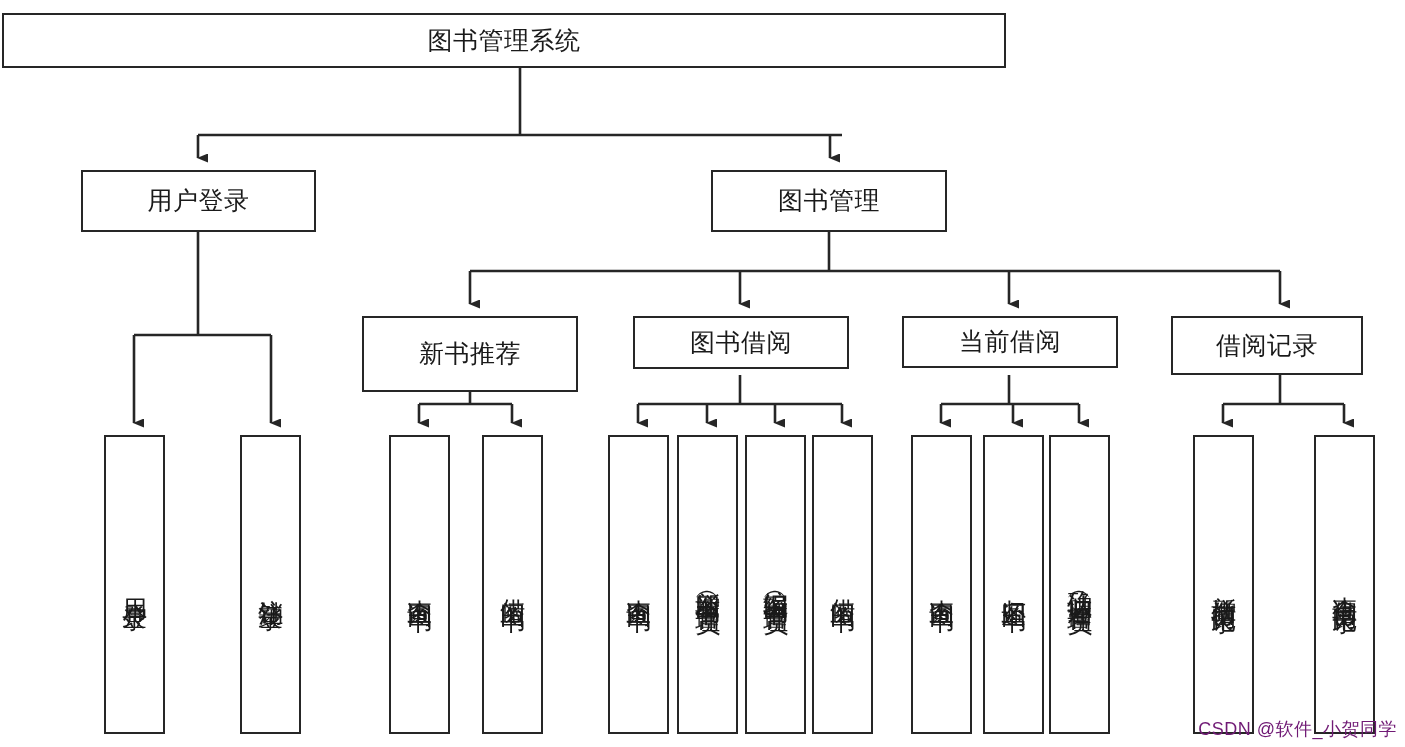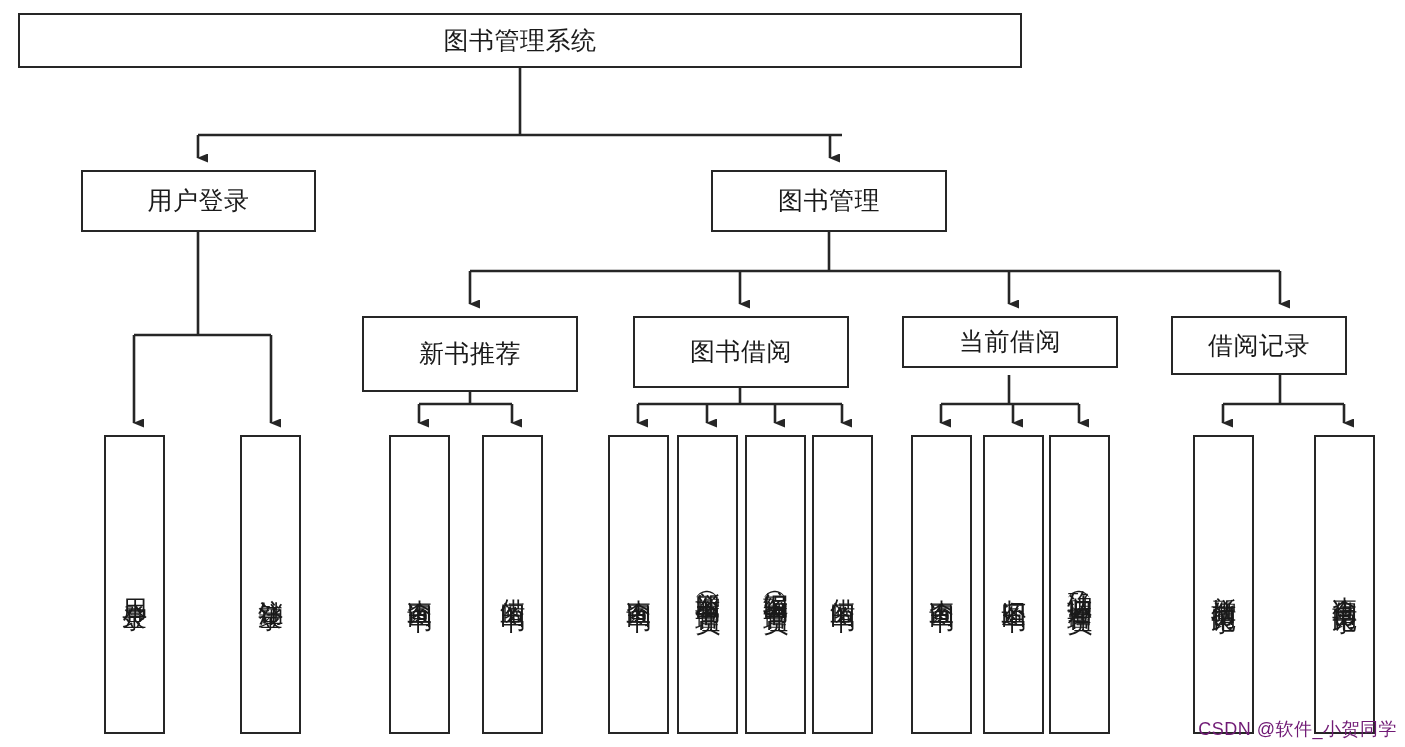--- a/index.html
+++ b/index.html
@@ -124,41 +124,41 @@
       <path d="M1013,404 L1013,423" marker-end="url(#arrowhead)"></path>
       <path d="M1079,404 L1079,423" marker-end="url(#arrowhead)"></path>
 
       <path d="M1280,375 L1280,404"></path>
       <path d="M1223,404 L1344,404"></path>
       <path d="M1223,404 L1223,423" marker-end="url(#arrowhead)"></path>
       <path d="M1344,404 L1344,423" marker-end="url(#arrowhead)"></path>
     </g>
   </svg>
 
-  <div class="node root horiz" style="left:18px; top:13px; width:1004px; height:55px;">
+  <div class="node root horiz" style="left:2px; top:13px; width:1004px; height:55px;">
     <span class="label">图书管理系统</span>
   </div>
 
   <div class="node horiz" style="left:81px; top:170px; width:235px; height:62px;">
     <span class="label">用户登录</span>
   </div>
   <div class="node horiz" style="left:711px; top:170px; width:236px; height:62px;">
     <span class="label">图书管理</span>
   </div>
 
   <div class="node horiz" style="left:362px; top:316px; width:216px; height:76px;">
     <span class="label">新书推荐</span>
   </div>
-  <div class="node horiz" style="left:633px; top:316px; width:216px; height:72px;">
+  <div class="node horiz" style="left:633px; top:316px; width:216px; height:53px;">
     <span class="label">图书借阅</span>
   </div>
   <div class="node horiz" style="left:902px; top:316px; width:216px; height:52px;">
     <span class="label">当前借阅</span>
   </div>
-  <div class="node horiz" style="left:1171px; top:316px; width:176px; height:59px;">
+  <div class="node horiz" style="left:1171px; top:316px; width:192px; height:59px;">
     <span class="label">借阅记录</span>
   </div>
 
   <div class="node vert" style="left:104px; top:435px; width:61px; height:299px;">
     <span class="label">用户登录</span>
   </div>
   <div class="node vert" style="left:240px; top:435px; width:61px; height:299px;">
     <span class="label">注销登录</span>
   </div>
   <div class="node vert" style="left:389px; top:435px; width:61px; height:299px;">

